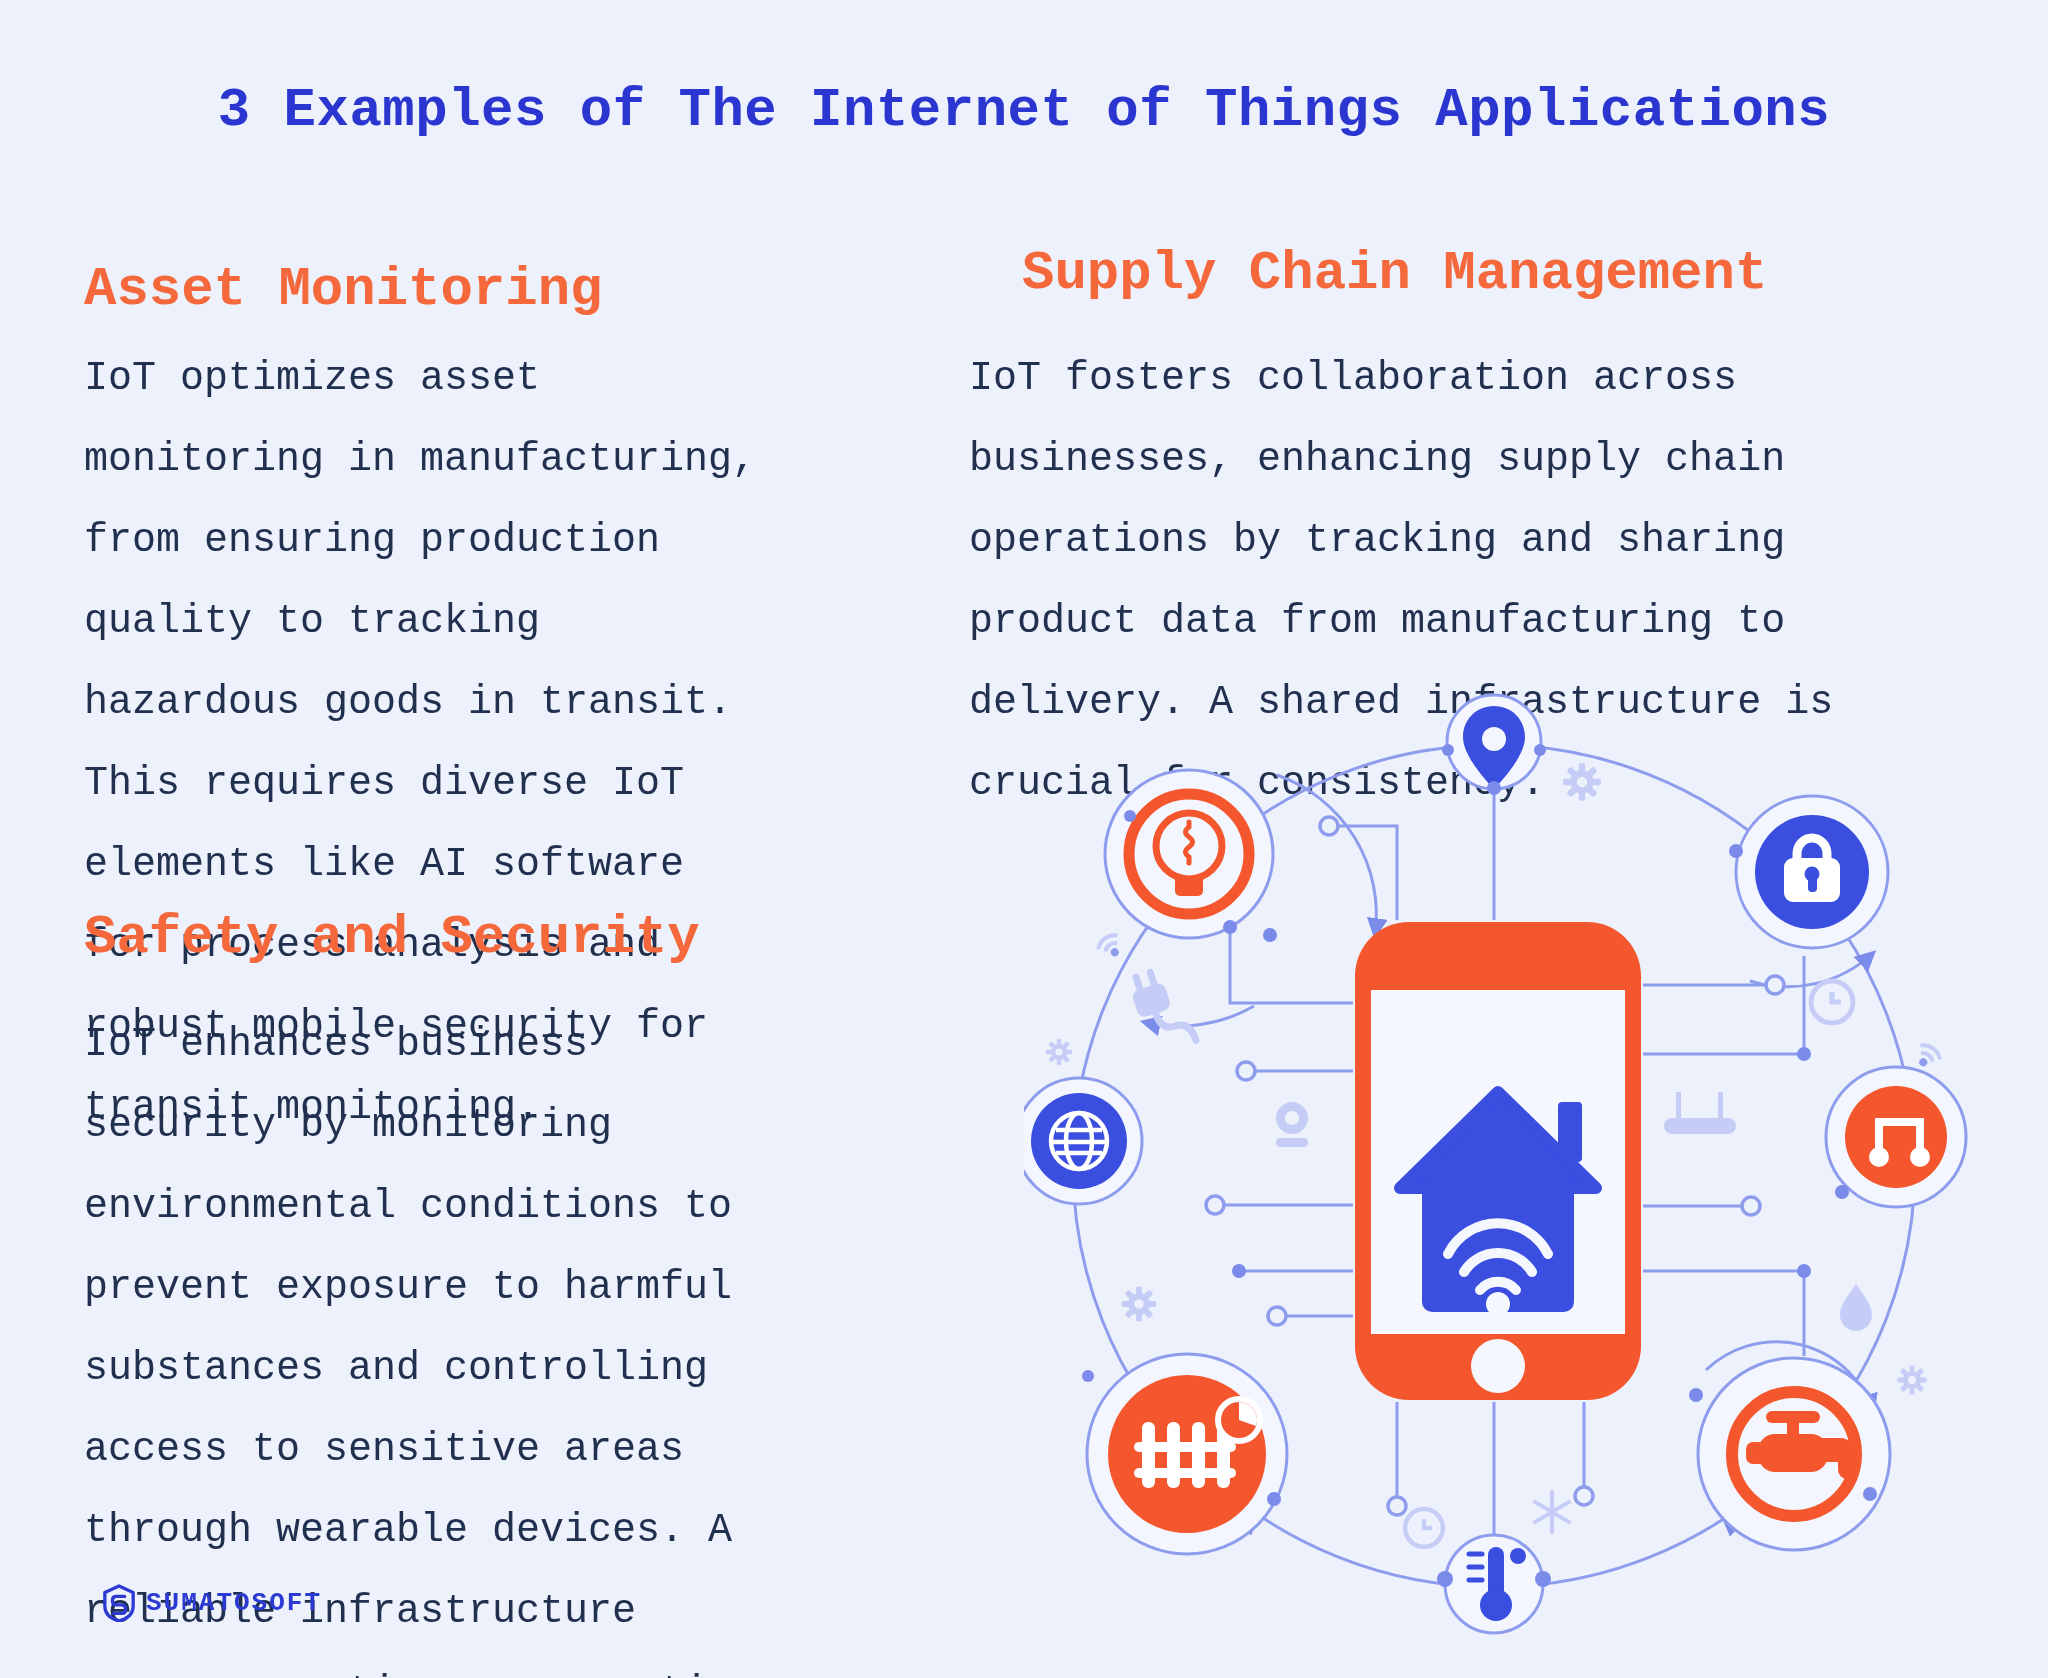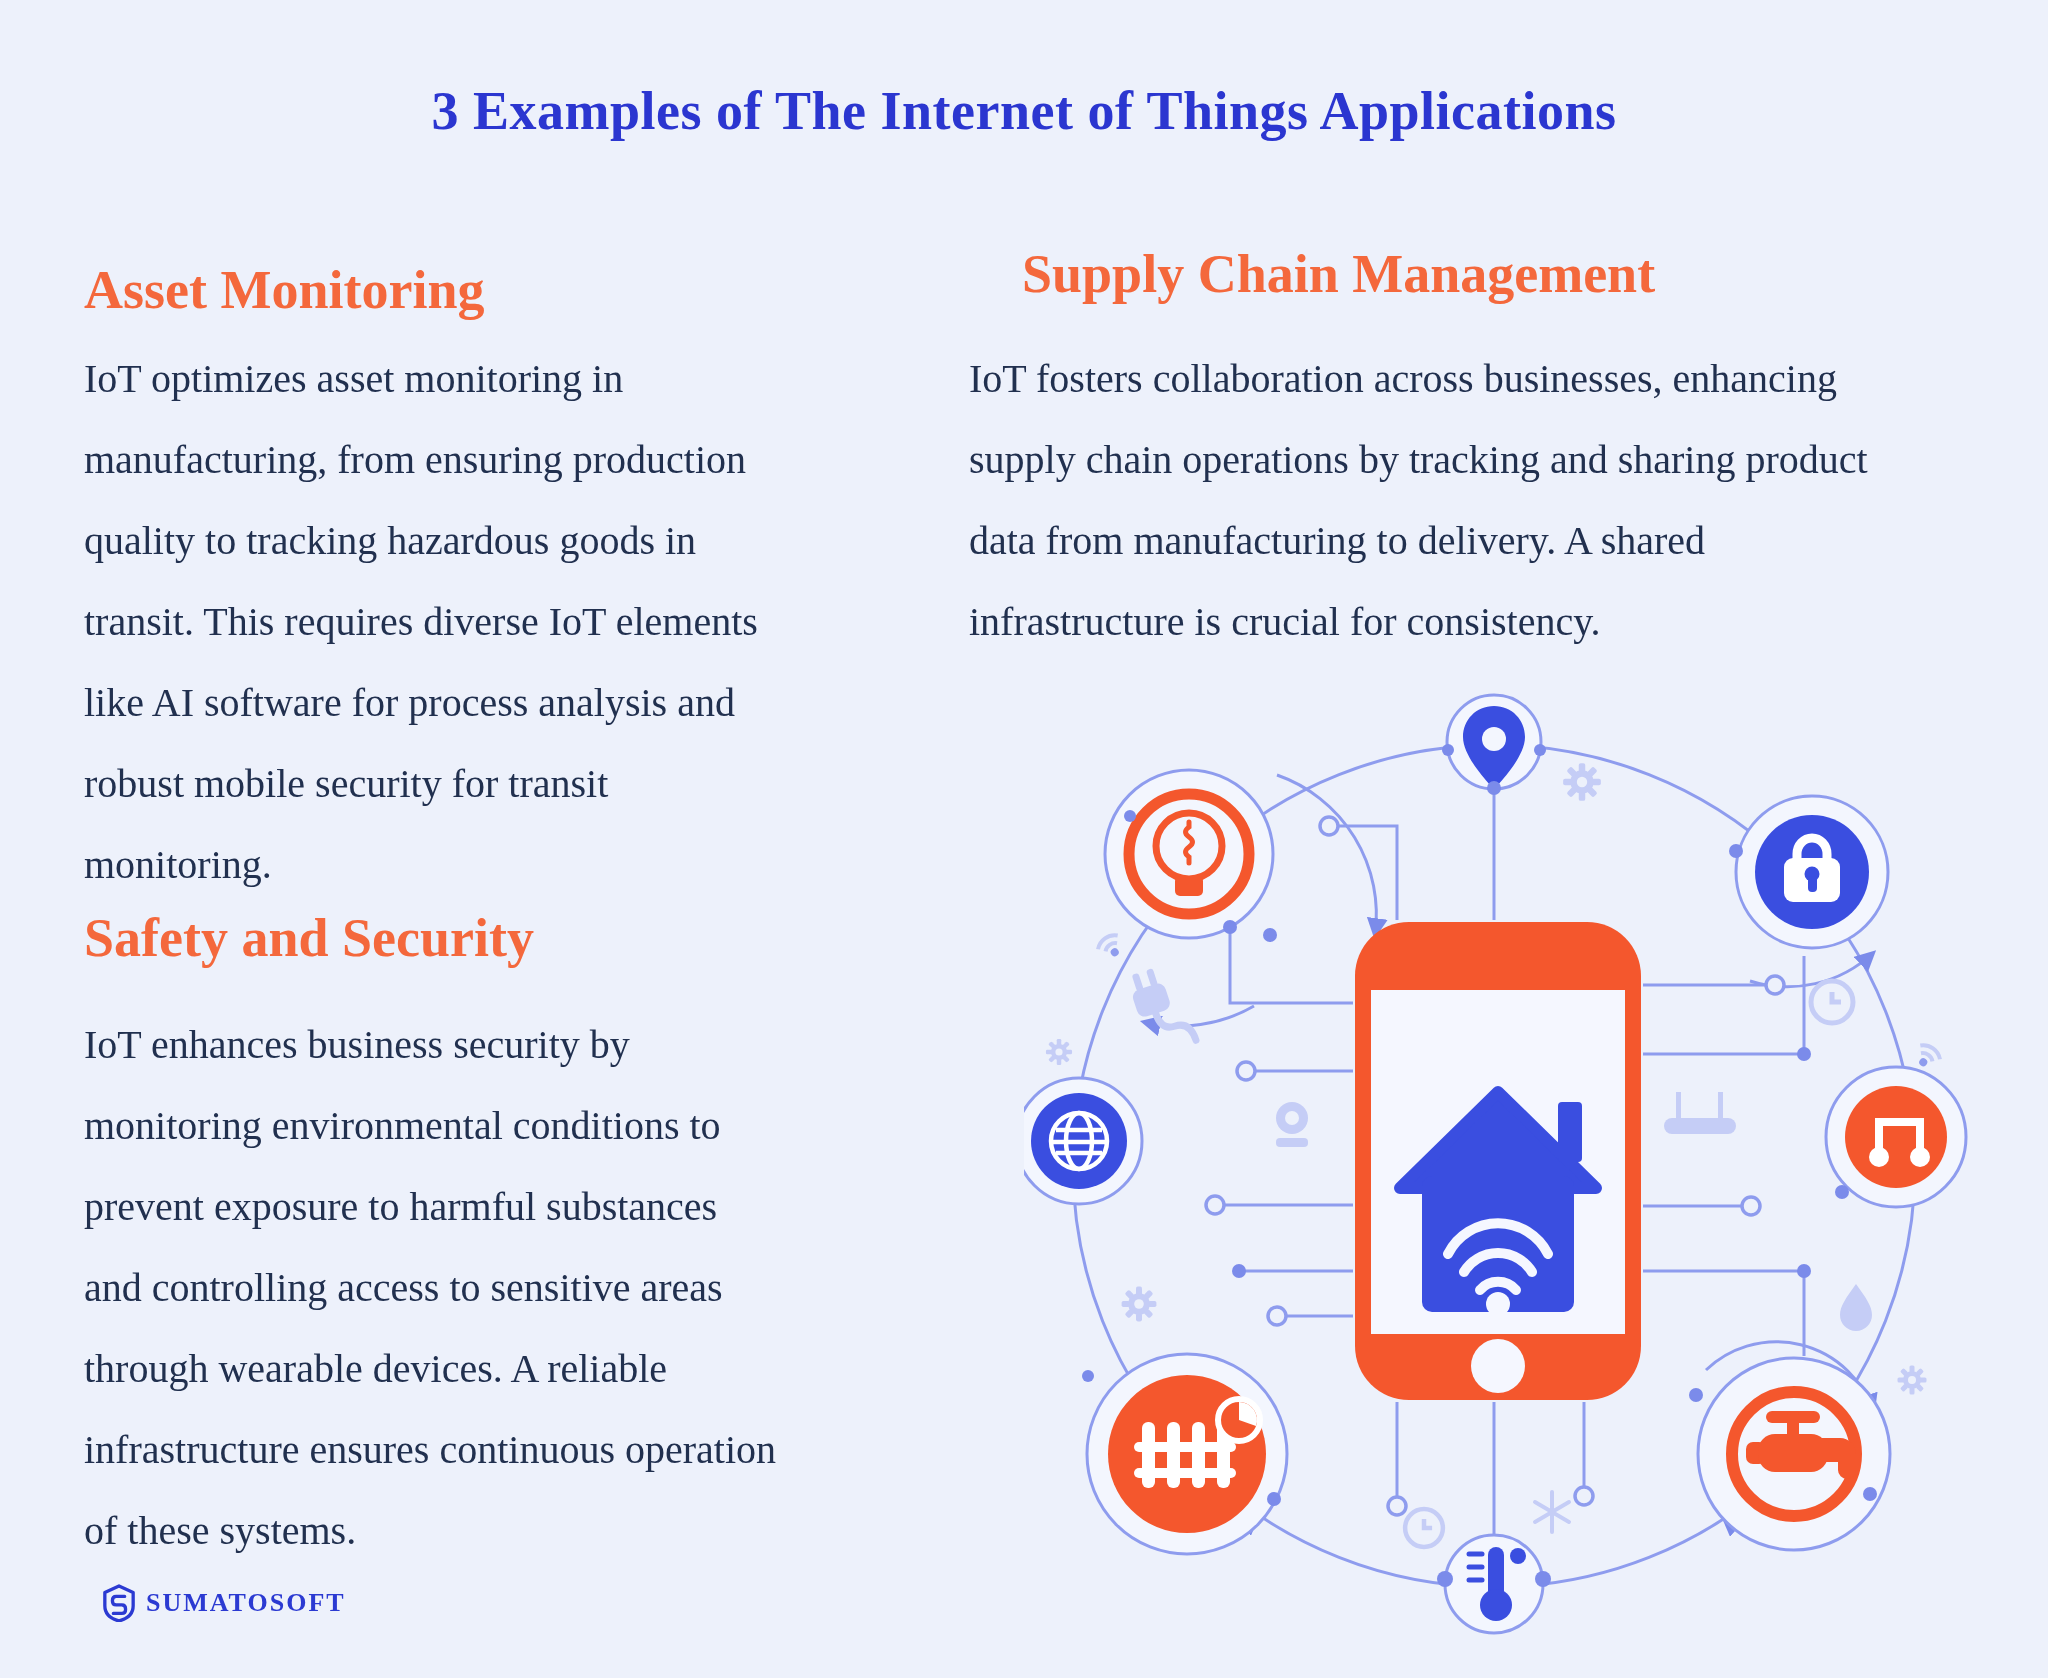--- a/index.html
+++ b/index.html
@@ -1,17 +1,17 @@
 <!DOCTYPE html>
 <html><head>
 <meta charset="utf-8">
 <style>
   html,body{margin:0;padding:0;background:#edf1fb;}
   #canvas{position:relative;width:2048px;height:1678px;background:#edf1fb;overflow:hidden;
-          font-family:Liberation Serif, serif;}
+          font-family:Liberation Mono, monospace;}
   .title{position:absolute;left:0;top:80px;width:2048px;text-align:center;
          font-size:54px;font-weight:700;color:#2b36d0;letter-spacing:0.5px;}
   .heading{position:absolute;font-size:54px;font-weight:700;color:#f4683c;line-height:1.05;}
   .body-text{position:absolute;font-size:40px;font-weight:400;color:#21304f;line-height:81px;}
   #asset-heading{left:84px;top:246px;margin-top:16px;}
   #asset-body{left:84px;top:338px;width:690px;}
   #safety-heading{left:84px;top:910px;}
   #safety-body{left:84px;top:1004px;width:700px;}
   #supply-heading{left:1022px;top:246px;}
   #supply-body{left:969px;top:338px;width:950px;}

